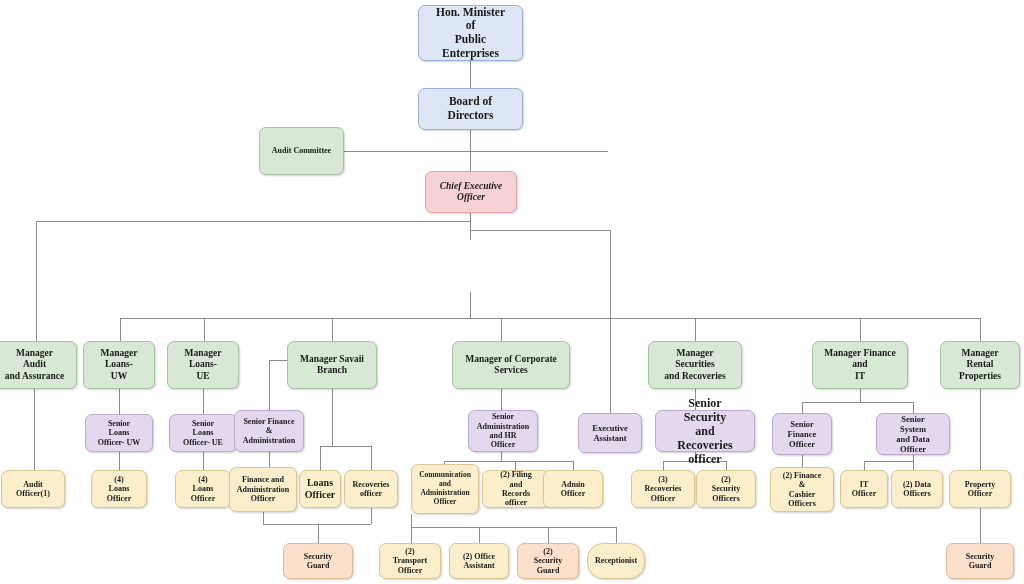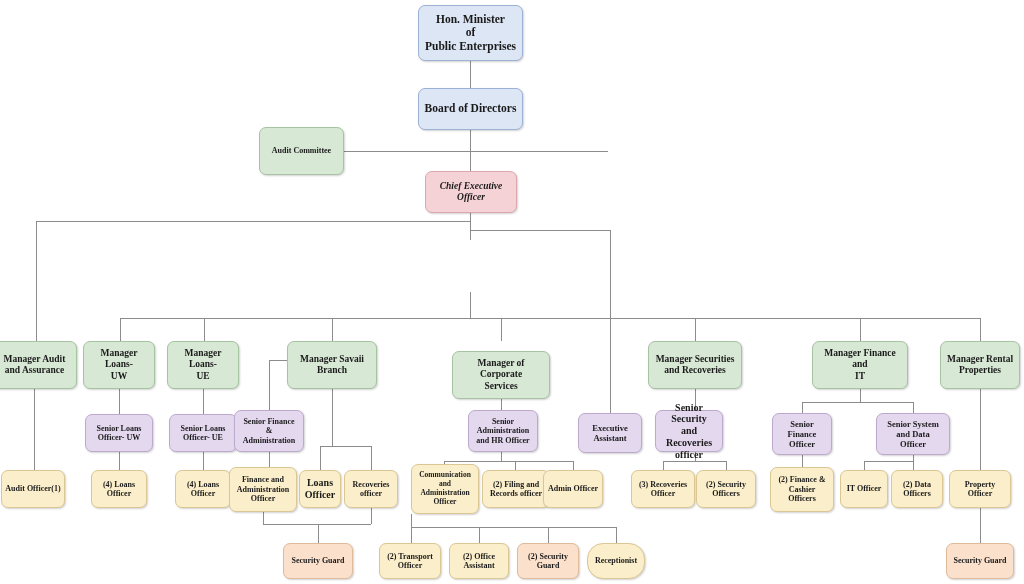--- a/index.html
+++ b/index.html
@@ -17,21 +17,21 @@
     box-sizing:border-box;
     border:1px solid #9a9a9a;
     border-radius:7px;
     display:flex;
     align-items:center;
     justify-content:center;
     text-align:center;
     font-weight:bold;
     color:#1a1a1a;
     line-height:1.18;
-    padding:2px 3px;
+    padding:2px 11px;
     box-shadow:1px 1px 2px rgba(0,0,0,0.18);
     white-space:pre-line;
   }
   .blue  {background:#dce6f5;border-color:#9bb2d4;}
   .green {background:#d7e8d4;border-color:#a6c4a2;}
   .pink  {background:#f5d2d6;border-color:#dba8ad;}
   .purple{background:#e4d8ef;border-color:#bda9ce;}
   .yellow{background:#fbeeca;border-color:#dbc794;}
   .peach {background:#fbe0cc;border-color:#dfbb9b;}
 </style>
@@ -110,41 +110,41 @@
     <div class="node pink" style="left: 425px; top: 171px; width: 92px; height: 42px; font-size: 9.5px; font-style: italic;">Chief Executive
 Officer</div>
     <div class="node green" style="left: -8px; top: 341px; width: 85px; height: 48px; font-size: 9.5px;">Manager Audit
 and Assurance</div>
     <div class="node green" style="left: 83px; top: 341px; width: 72px; height: 48px; font-size: 9.5px;">Manager Loans-
 UW</div>
     <div class="node green" style="left: 167px; top: 341px; width: 72px; height: 48px; font-size: 9.5px;">Manager Loans-
 UE</div>
     <div class="node green" style="left: 287px; top: 341px; width: 90px; height: 48px; font-size: 9.5px;">Manager Savaii
 Branch</div>
-    <div class="node green" style="left: 452px; top: 341px; width: 98px; height: 48px; font-size: 9.5px; margin-top: 10px;">Manager of Corporate
+    <div class="node green" style="left: 452px; top: 341px; width: 118px; height: 48px; font-size: 9.5px;">Manager of Corporate
 Services</div>
     <div class="node green" style="left: 648px; top: 341px; width: 94px; height: 48px; font-size: 9.5px;">Manager Securities
 and Recoveries</div>
     <div class="node green" style="left: 812px; top: 341px; width: 96px; height: 48px; font-size: 9.5px;">Manager Finance and
 IT</div>
     <div class="node green" style="left: 940px; top: 341px; width: 80px; height: 48px; font-size: 9.5px;">Manager Rental
 Properties</div>
     <div class="node purple" style="left: 85px; top: 414px; width: 68px; height: 38px; font-size: 8px;">Senior Loans
 Officer- UW</div>
     <div class="node purple" style="left: 169px; top: 414px; width: 68px; height: 38px; font-size: 8px;">Senior Loans
 Officer- UE</div>
     <div class="node purple" style="left: 234px; top: 410px; width: 70px; height: 42px; font-size: 8px;">Senior Finance
 &amp;
 Administration</div>
     <div class="node purple" style="left: 468px; top: 410px; width: 70px; height: 42px; font-size: 8px;">Senior
 Administration
 and HR Officer</div>
     <div class="node purple" style="left: 578px; top: 413px; width: 64px; height: 40px; font-size: 8.5px;">Executive
 Assistant</div>
-    <div class="node purple" style="left: 655px; top: 410px; width: 68px; height: 42px; font-size: 10px;">Senior Security
+    <div class="node purple" style="left: 655px; top: 410px; width: 100px; height: 42px; font-size: 12px;">Senior Security
 and Recoveries
 officer</div>
     <div class="node purple" style="left: 772px; top: 413px; width: 60px; height: 42px; font-size: 8.5px;">Senior
 Finance
 Officer</div>
     <div class="node purple" style="left: 876px; top: 413px; width: 74px; height: 42px; font-size: 8.5px;">Senior System
 and Data
 Officer</div>
     <div class="node yellow" style="left: 1px; top: 470px; width: 64px; height: 38px; font-size: 8px;">Audit Officer(1)</div>
     <div class="node yellow" style="left: 91px; top: 470px; width: 56px; height: 38px; font-size: 8px;">(4) Loans

